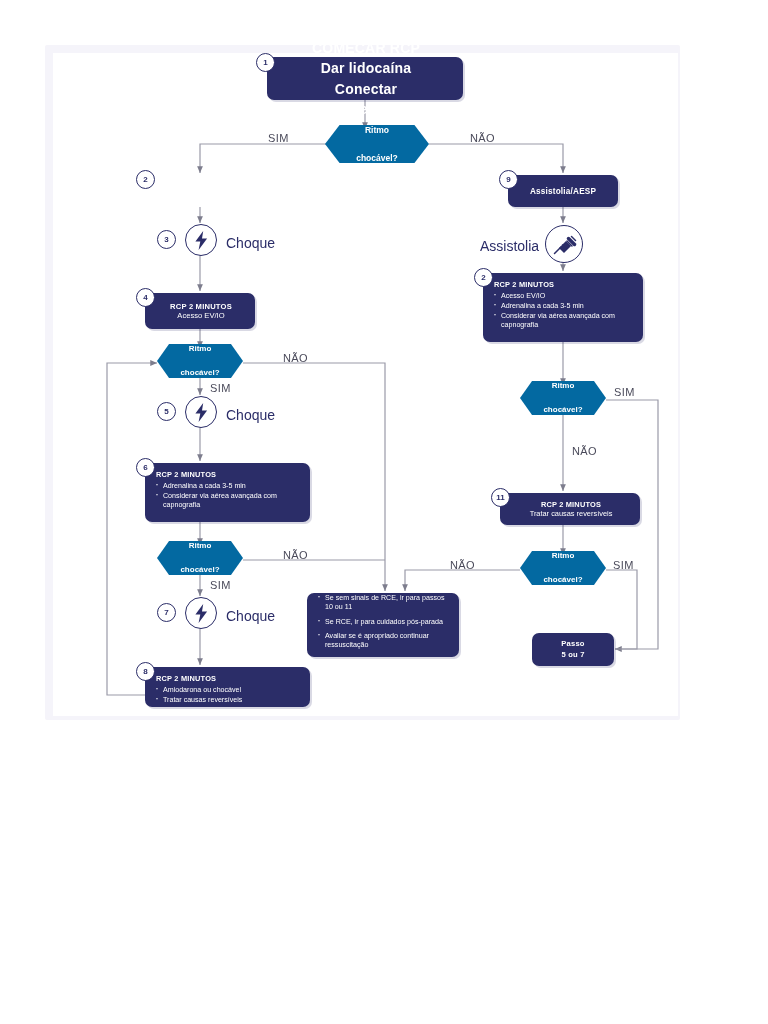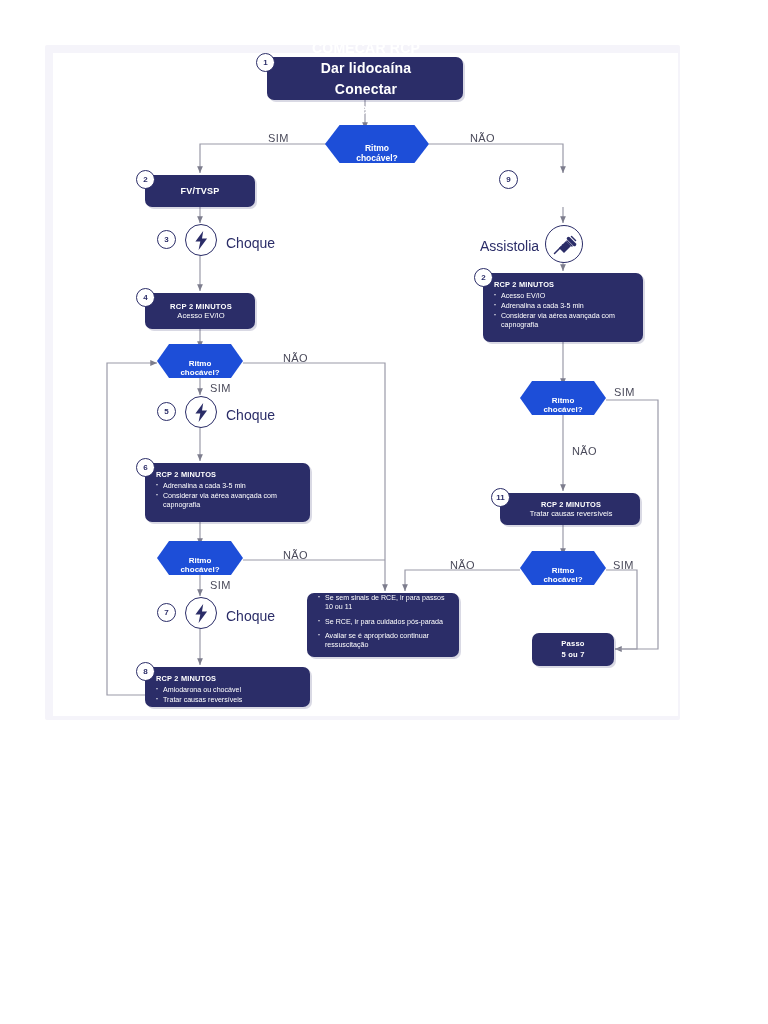--- a/index.html
+++ b/index.html
@@ -92,26 +92,26 @@
     top: -1px;
     font-weight: bold;
   }
   .bullets.spaced li {
     margin-bottom: 6px;
   }
 
   
   .hex {
     position: absolute;
-    background: #1d4ed8;
+    background: #0369a1;
     color: #ffffff;
     display: flex;
     flex-direction: column;
     align-items: center;
-    justify-content: flex-end;
+    justify-content: space-between;
     text-align: center;
     font-weight: bold;
     line-height: 1.2;
     -webkit-clip-path: polygon(14% 0, 86% 0, 100% 50%, 86% 100%, 14% 100%, 0 50%);
     clip-path: polygon(14% 0, 86% 0, 100% 50%, 86% 100%, 14% 100%, 0 50%);
   }
 
   
   .step-badge {
     position: absolute;
@@ -241,23 +241,20 @@
     </div>
     <div class="step-badge" style="left:211px; top:8px;">1</div>
 
     <div class="hex" style="left:280px; top:80px; width:104px; height:38px; font-size:8.5px;">
       <span>Ritmo</span>
       <span>chocável?</span>
     </div>
     <div class="edge-label" style="left:223px; top:87px;">SIM</div>
     <div class="edge-label" style="left:425px; top:87px;">NÃO</div>
 
-    <div class="node navy-box center" style="left:100px; top:130px; width:110px; height:32px; font-size:9px;">
-      <span class="title">FV/TVSP</span>
-    </div>
     <div class="step-badge" style="left:91px; top:125px;">2</div>
 
     <div class="step-badge" style="left:112px; top:185px;">3</div>
     <div class="shock-circle" style="left:140px; top:179px;">
       <svg width="15" height="19" viewBox="0 0 15 19">
         <path d="M9.2,0 L1.4,10.6 L6.3,10.6 L4.6,19 L13.1,7.6 L8.0,7.6 Z" fill="#2b2d68"></path>
       </svg>
     </div>
     <div class="side-label" style="left:181px; top:190px;">Choque</div>
 
@@ -308,20 +305,23 @@
 
     <div class="node navy-box box-pad" style="left:100px; top:622px; width:165px; height:40px; font-size:7.1px;">
       <div class="title" style="font-size:7.4px;">RCP 2 MINUTOS</div>
       <ul class="bullets">
         <li>Amiodarona ou chocável</li>
         <li>Tratar causas reversíveis</li>
       </ul>
     </div>
     <div class="step-badge" style="left:91px; top:617px;">8</div>
 
+    <div class="node navy-box center" style="left:463px; top:130px; width:110px; height:32px; font-size:8.2px;">
+      <span class="title">Assistolia/AESP</span>
+    </div>
     <div class="step-badge" style="left:454px; top:125px;">9</div>
 
     <div class="syringe-circle" style="left:500px; top:180px;">
       <svg width="26" height="26" viewBox="0 0 26 26">
         <g stroke="#2b2d68" stroke-width="1.5" fill="none" stroke-linecap="round">
           <path d="M3.5,22.5 L10,16"></path>
           <path d="M9,17 L15,11 L19,15 L13,21 Z" fill="#2b2d68"></path>
           <path d="M16,10 L21,15"></path>
           <path d="M17.5,7.5 L23.5,13.5" stroke-width="3.5" stroke="#2b2d68"></path>
           <path d="M20.5,5.5 L24.5,9.5"></path>

